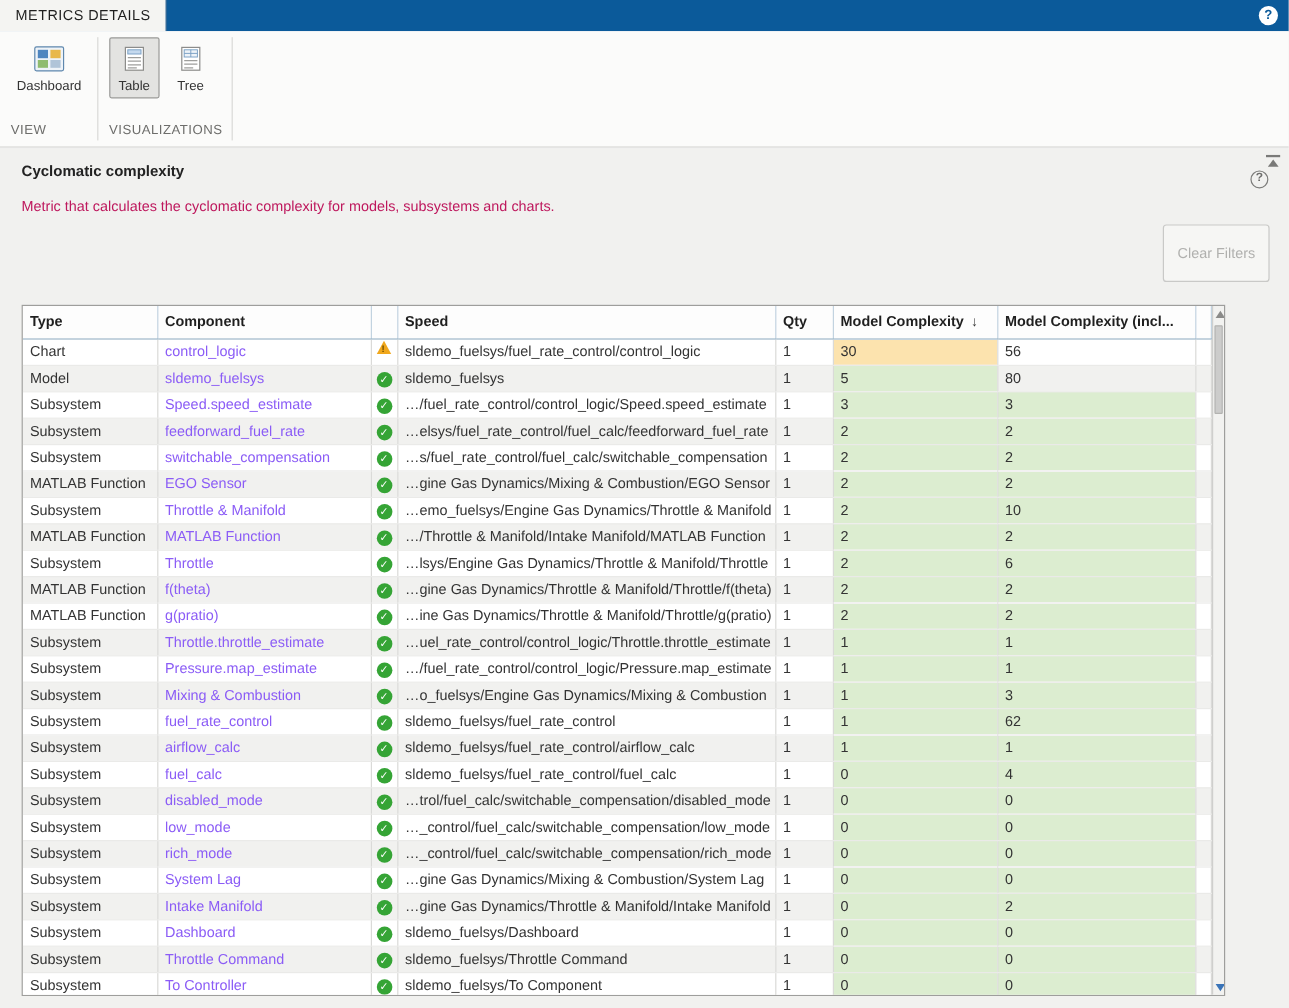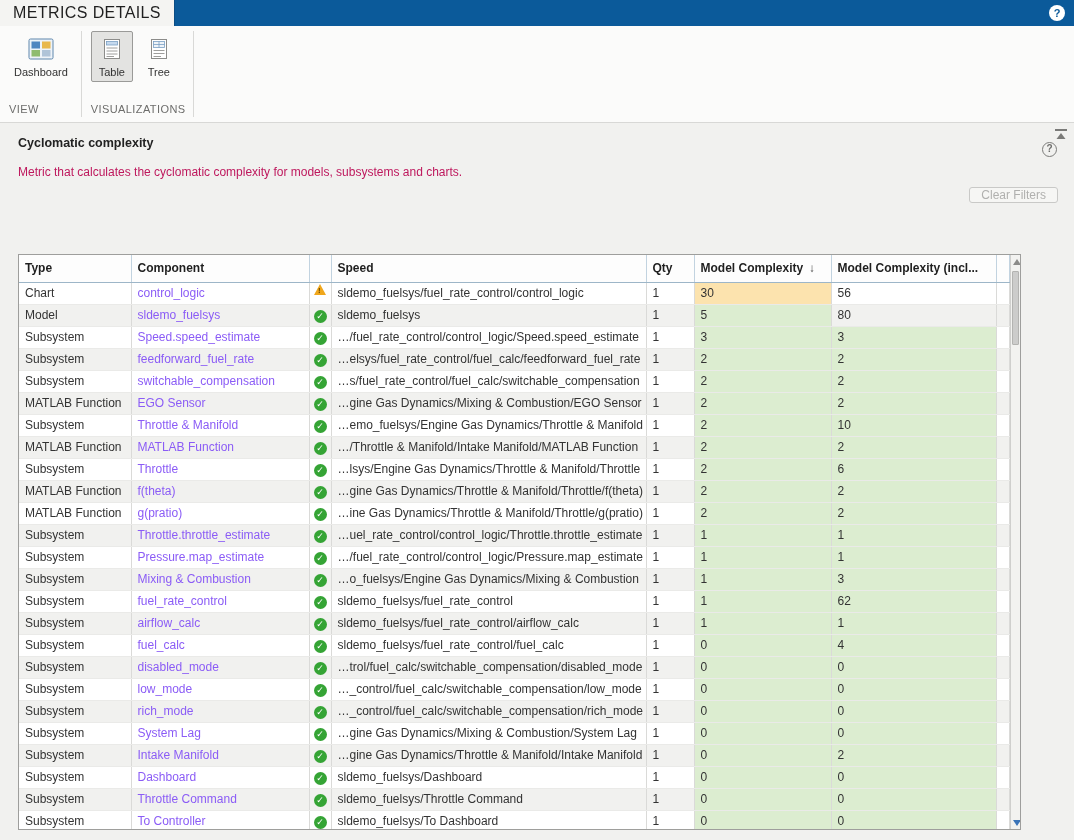--- a/index.html
+++ b/index.html
@@ -12,21 +12,21 @@
     color:#333;
   }
 
   
   .tab-bar {
     height:26px; background:#0b5a9a;
     display:flex; align-items:stretch; position:relative;
   }
   .tab {
     background:#f4f4f2; color:#1f1f1f;
-    font-size:16px; letter-spacing:.4px;
+    font-size:12px; letter-spacing:.4px;
     padding:0 13px; display:flex; align-items:center;
     border-right:1px solid #0b4d84;
   }
   .tabbar-help {
     position:absolute; right:9px; top:5px;
     width:16px; height:16px; border-radius:50%;
     background:#ffffff; color:#0b5a9a;
     font-weight:bold; font-size:11px; line-height:16px; text-align:center;
     cursor:pointer;
   }
@@ -66,21 +66,21 @@
     width:15px; height:15px; border-radius:50%;
     border:1.5px solid #7c7c7a; color:#6e6e6c;
     font-size:10px; font-weight:bold; line-height:12px; text-align:center;
     cursor:pointer;
   }
   .desc { position:absolute; top:41px; left:18px; font-size:12px; color:#be185d; }
   .clear-filters {
     position:absolute; top:63px; right:16px;
     font-family:inherit; font-size:12px; color:#b0b0ae;
     background:#f6f6f4; border:1px solid #c9c9c7; border-radius:3px;
-    padding:0 11px;
+    padding:16px 11px;
   }
 
   
   .table-outer {
     position:absolute; top:130px; left:18px;
     width:1003px; height:576px;
     border:1px solid #9e9e9c; background:#fff;
     display:flex; overflow:hidden;
   }
   table.grid { border-collapse:collapse; table-layout:fixed; width:990px; align-self:flex-start; }
@@ -480,21 +480,21 @@
               <td class="c-path">sldemo_fuelsys/Throttle Command</td>
               <td class="c-qty">1</td>
               <td class="c-mc cell-green">0</td>
               <td class="c-mci cell-green">0</td>
               <td class="c-fill"></td>
             </tr>
             <tr class="row-odd">
               <td class="c-type">Subsystem</td>
               <td class="c-comp"><span class="link">To Controller</span></td>
               <td class="c-status"><span class="check-icon">✓</span></td>
-              <td class="c-path">sldemo_fuelsys/To Dashboard</td>
+              <td class="c-path">sldemo_fuelsys/To Component</td>
               <td class="c-qty">1</td>
               <td class="c-mc cell-green">0</td>
               <td class="c-mci cell-green">0</td>
               <td class="c-fill"></td>
             </tr>
           </tbody>
       </table>
 
       <div class="vscroll">
         <div class="sc-up"></div>

